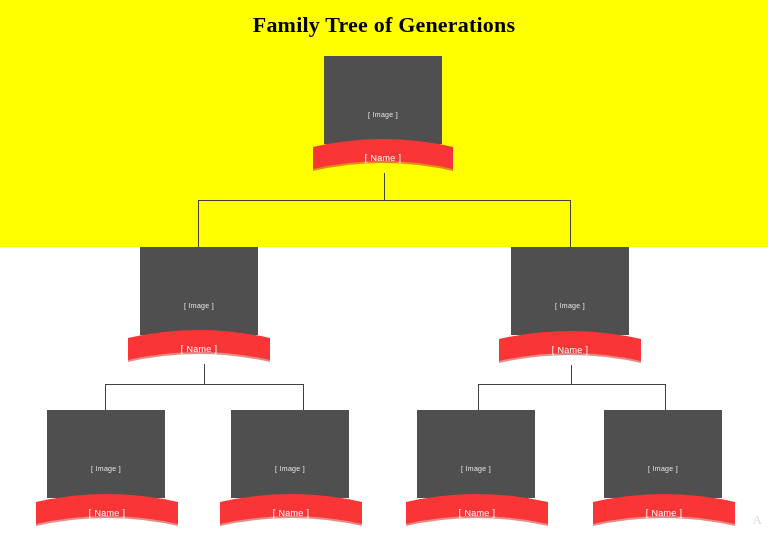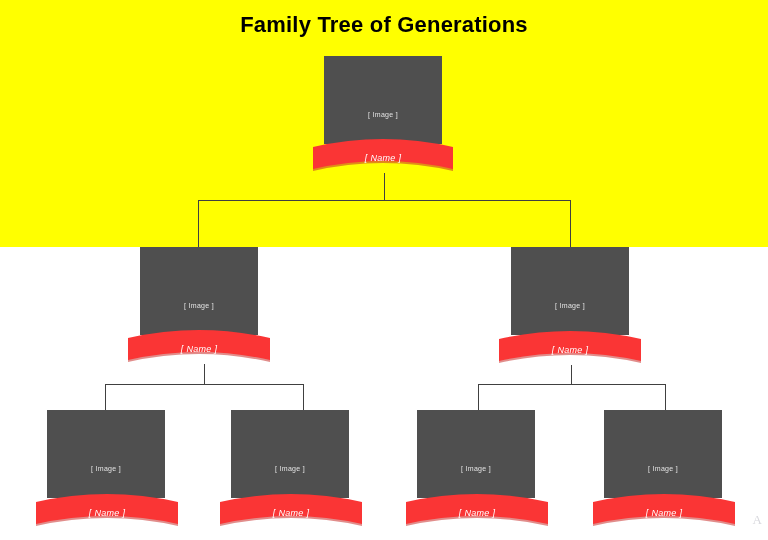--- a/index.html
+++ b/index.html
@@ -29,20 +29,21 @@
     position: absolute;
     left: 0;
     top: 12px;
     width: 768px;
     text-align: center;
     font-size: 22px;
     font-weight: bold;
     color: #000000;
     letter-spacing: .2px;
     white-space: nowrap;
+    font-family: Liberation Serif, serif;
   }
   
   #connectors {
     position: absolute;
     left: 0;
     top: 0;
     width: 768px;
     height: 540px;
     pointer-events: none;
   }
@@ -59,21 +60,20 @@
     justify-content: center;
   }
   .node-photo .ph-label {
     font-size: 7px;
     color: #e3e3e3;
     letter-spacing: .3px;
     white-space: nowrap;
   }
   .node-banner {
     position: absolute;
-    font-style: italic;
   }
   .node-banner svg {
     display: block;
     overflow: visible;
   }
   .node-banner .nm-label {
     position: absolute;
     left: 0;
     width: 100%;
     text-align: center;

